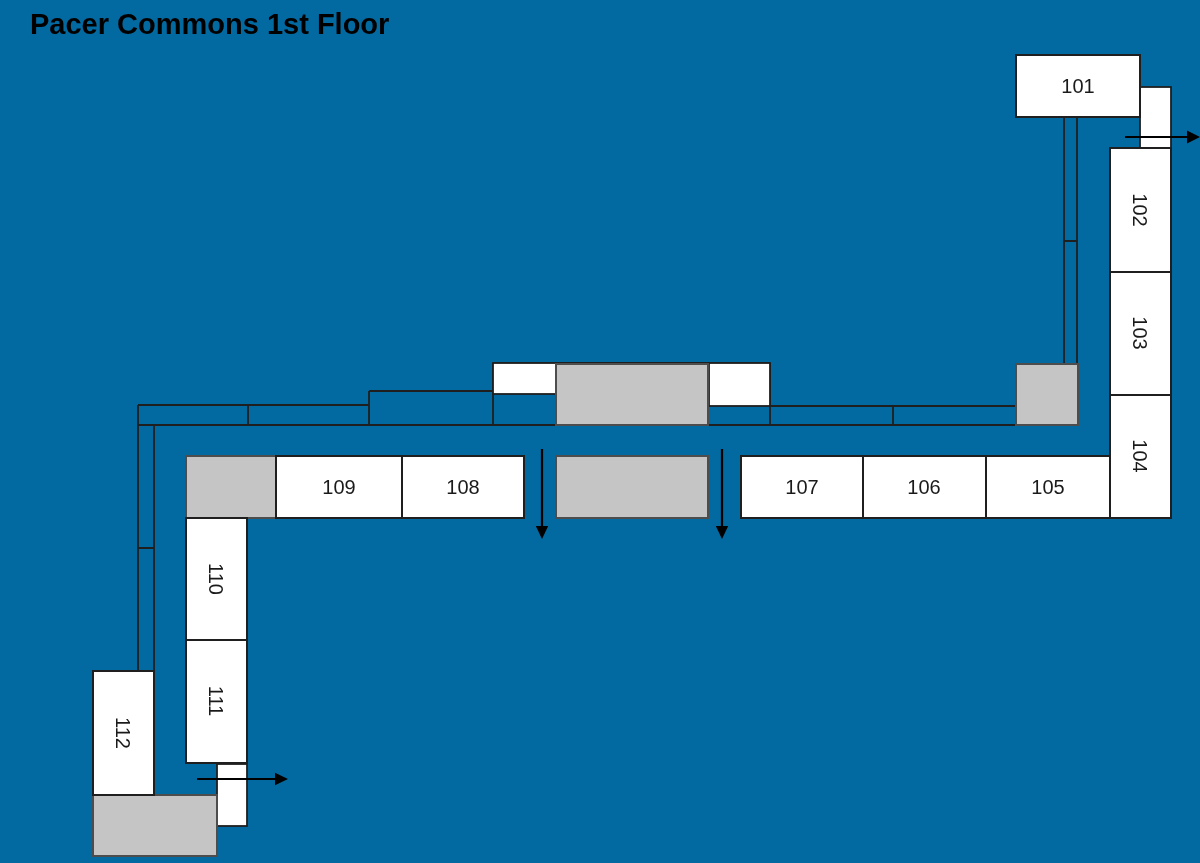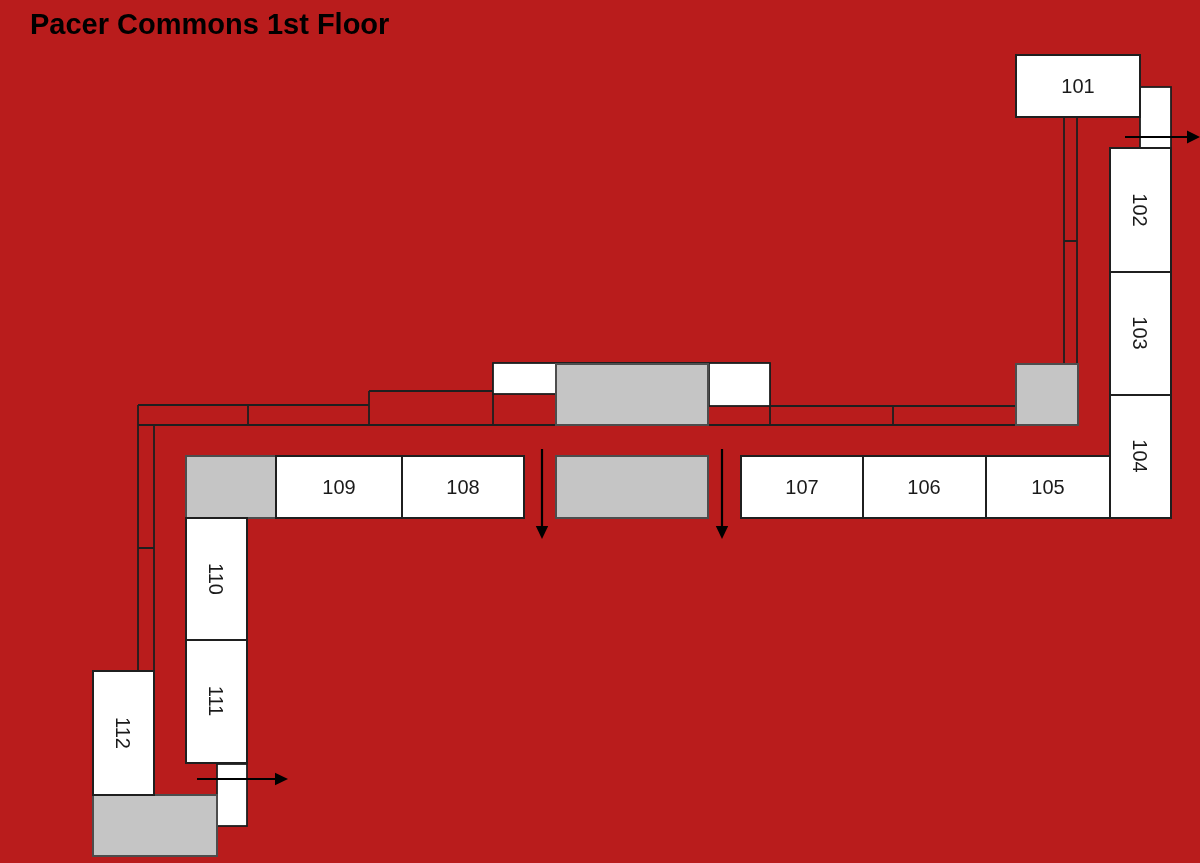--- a/index.html
+++ b/index.html
@@ -4,21 +4,21 @@
 <style>
   html, body {
     margin: 0;
     padding: 0;
     background: #ffffff;
   }
   .stage {
     position: relative;
     width: 1200px;
     height: 863px;
-    background: #b91c1c;
+    background: #0369a1;
     overflow: hidden;
   }
   svg {
     display: block;
     font-family: "Liberation Sans", sans-serif;
   }
   .page-title {
     font-size: 29px;
     font-weight: bold;
     fill: #000000;

